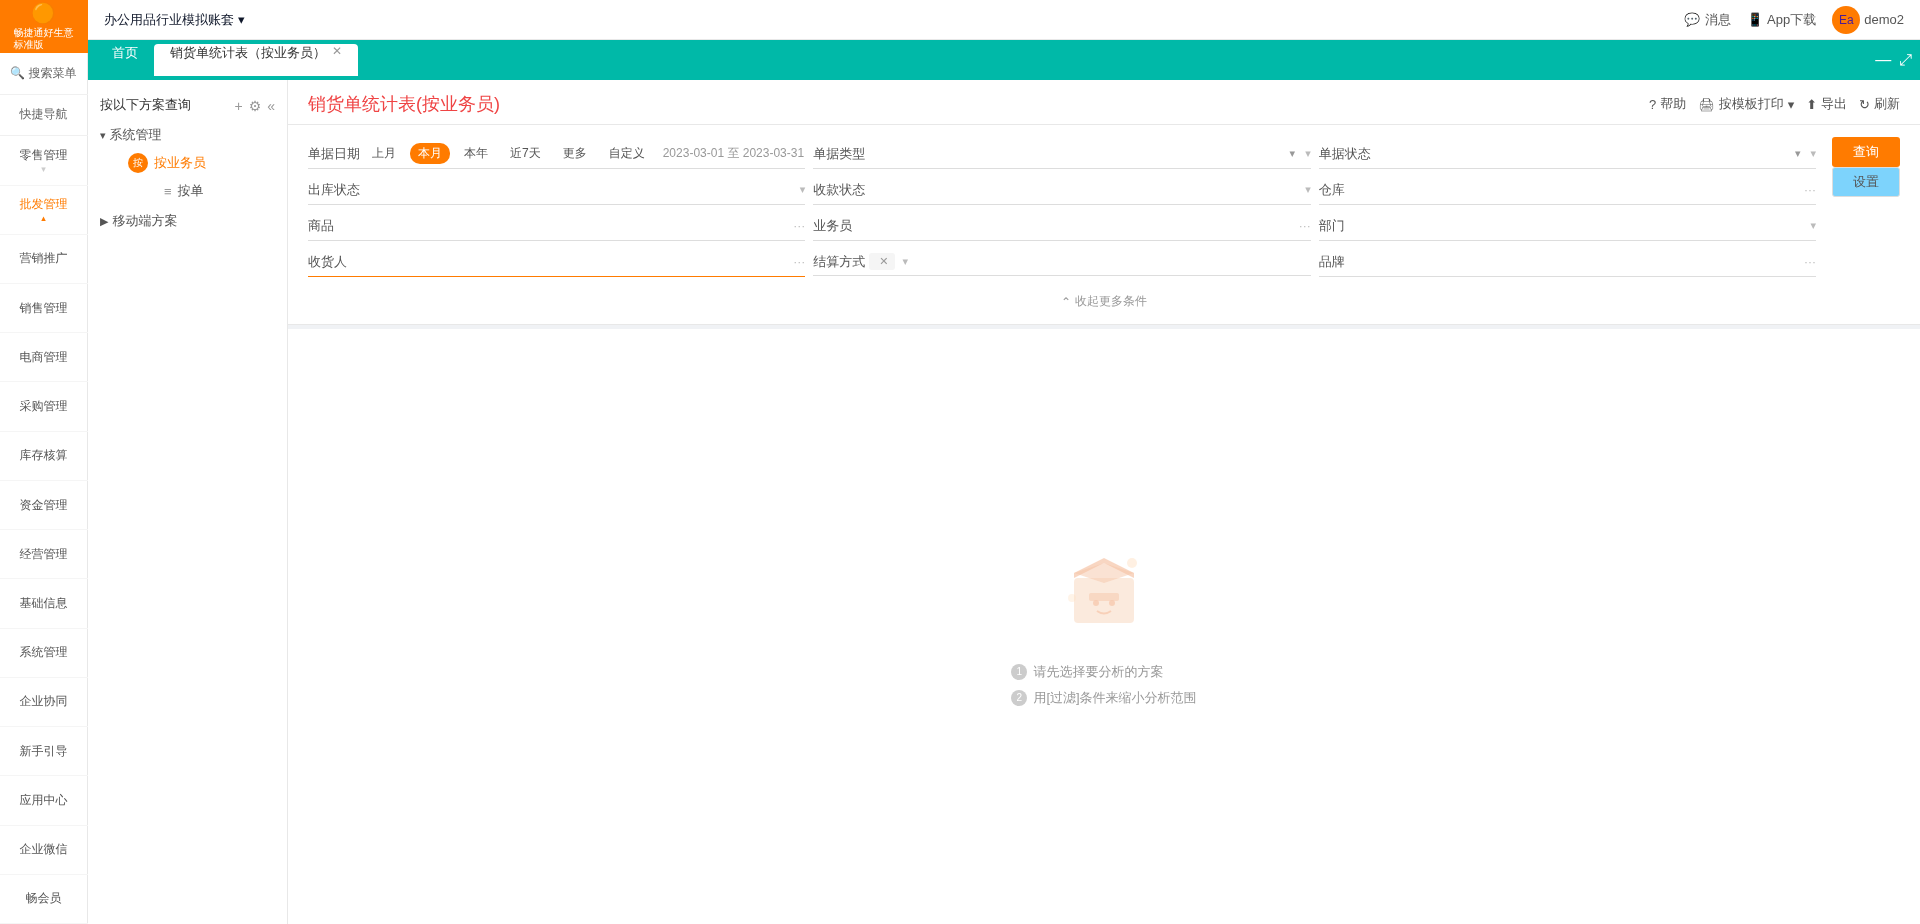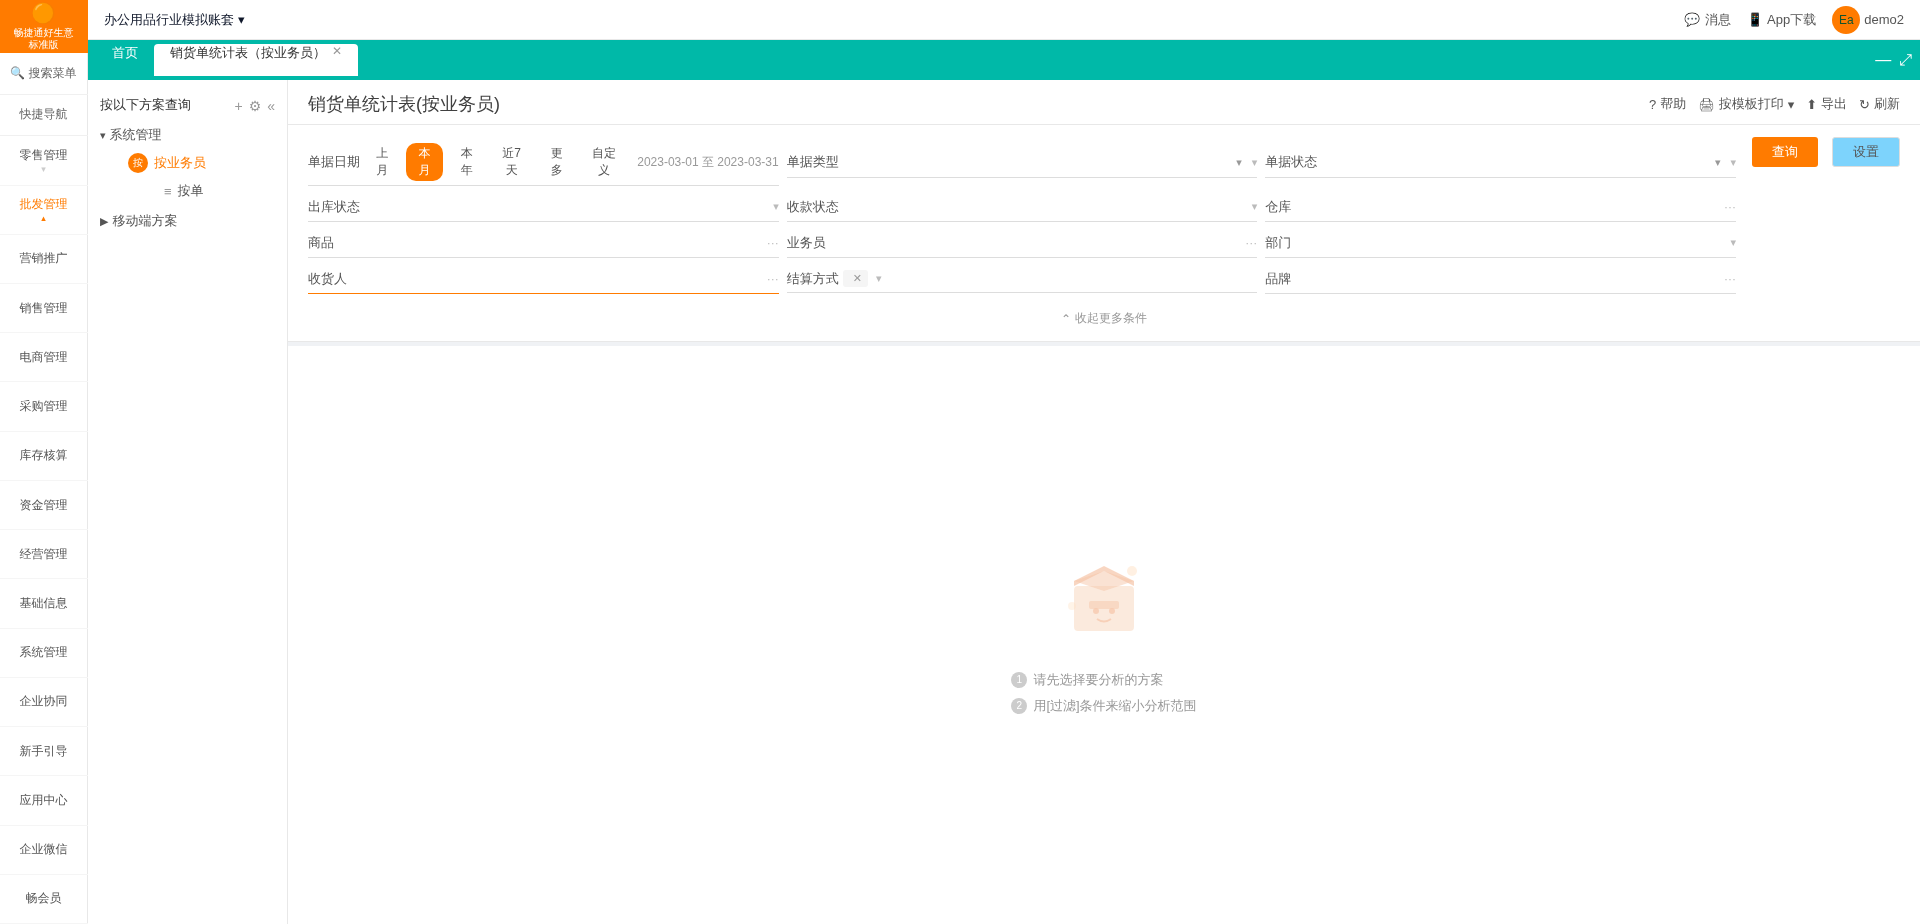--- a/index.html
+++ b/index.html
@@ -16,21 +16,21 @@
     .sidebar-item.active { color: #ff7b00; }
 
     
     .main { flex: 1; display: flex; flex-direction: column; overflow: hidden; }
 
     
     .topbar { height: 40px; background: #fff; border-bottom: 1px solid #e8e8e8; display: flex; align-items: center; padding: 0 16px; gap: 16px; }
     .topbar-title { color: #0f172a; font-size: 13px; display: flex; align-items: center; gap: 4px; }
     .topbar-right { margin-left: auto; display: flex; align-items: center; gap: 16px; color: #555; font-size: 13px; }
     .topbar-right-item { display: flex; align-items: center; gap: 4px; cursor: pointer; }
-    .avatar { width: 28px; height: 28px; border-radius: 50%; background: #ff7b00; display: flex; align-items: center; justify-content: center; color: #14532d; font-size: 12px; }
+    .avatar { width: 28px; height: 28px; border-radius: 50%; background: #ff7b00; display: flex; align-items: center; justify-content: center; color: #4c1d95; font-size: 12px; }
 
     
     .tabbar { height: 40px; background: #00b9a8; display: flex; align-items: center; padding: 0 8px; gap: 0; }
     .tab { height: 32px; padding: 0 16px; display: flex; align-items: flex-start; gap: 6px; border-radius: 4px 4px 0 0; font-size: 13px; color: #fff; cursor: pointer; }
     .tab.active { background: #fff; color: #333; border-radius: 4px 4px 0 0; }
     .tab-close { font-size: 12px; color: #999; cursor: pointer; }
     .tab.home { color: #fff; }
     .tabbar-controls { margin-left: auto; display: flex; gap: 8px; }
     .tabbar-control-btn { color: #fff; cursor: pointer; font-size: 16px; }
 
@@ -47,21 +47,21 @@
     .tree-child-item { padding: 5px 12px 5px 0; cursor: pointer; font-size: 13px; display: flex; align-items: center; gap: 6px; }
     .tree-child-item.active { color: #ff7b00; }
     .dot-icon { width: 20px; height: 20px; border-radius: 50%; background: #ff7b00; display: flex; align-items: center; justify-content: center; color: #fff; font-size: 10px; }
     .sub-item { padding: 4px 12px 4px 48px; font-size: 13px; color: #555; display: flex; align-items: center; gap: 6px; cursor: pointer; }
 
     
     .right-panel { flex: 1; display: flex; flex-direction: column; overflow: hidden; }
 
     
     .page-header { background: #fff; padding: 12px 20px 8px; border-bottom: 1px solid #e8e8e8; display: flex; align-items: center; justify-content: space-between; }
-    .page-title { font-size: 18px; color: #404040; font-weight: 500; }
+    .page-title { font-size: 18px; color: #ef4444; font-weight: 500; }
     .page-actions { display: flex; gap: 12px; align-items: center; }
     .page-action-btn { display: flex; align-items: center; gap: 4px; font-size: 13px; color: #555; cursor: pointer; }
 
     
     .filter-area { background: #fff; padding: 12px 20px; border-bottom: 1px solid #e8e8e8; }
     .filter-select-wrapper { flex: 1; position: relative; display: flex; align-items: center; min-width: 0; }
     .filter-select-wrapper::after { content: '▾'; position: absolute; right: 6px; color: #999; font-size: 11px; pointer-events: none; }
 
     
     .date-filter { display: flex; align-items: center; gap: 6px; }
@@ -71,21 +71,21 @@
 
     
     .filter-tag { display: flex; align-items: center; gap: 4px; background: #f5f5f5; border-radius: 3px; padding: 2px 6px; font-size: 12px; color: #555; }
     .filter-tag-close { cursor: pointer; color: #999; font-size: 11px; }
 
     
     .collapse-row { display: flex; justify-content: center; padding: 6px 0 2px; }
     .collapse-btn { color: #999; font-size: 12px; cursor: pointer; display: flex; align-items: center; gap: 4px; }
 
     
-    .query-btns { display: flex; gap: 14px; margin-left: 8px; }
+    .query-btns { display: flex; flex-direction: column; gap: 0; margin-left: 8px; }
     .btn-query { background: #ff7b00; color: #fff; border: none; padding: 6px 20px; border-radius: 3px; font-size: 13px; cursor: pointer; }
     .btn-set { background: #7dd3fc; color: #555; border: 1px solid #ddd; padding: 5px 20px; border-radius: 3px; font-size: 13px; cursor: pointer; }
 
     
     .empty-state { flex: 1; display: flex; flex-direction: column; align-items: center; justify-content: center; background: #fff; margin-top: 4px; }
     .empty-icon { width: 100px; height: 100px; margin-bottom: 16px; opacity: 0.6; }
     .empty-tips { color: #999; font-size: 13px; line-height: 2; }
     .empty-tip-item { display: flex; align-items: center; gap: 6px; }
     .tip-num { width: 16px; height: 16px; border-radius: 50%; background: #ccc; display: inline-flex; align-items: center; justify-content: center; font-size: 10px; color: #fff; }
     .filter-row-group { display: grid; grid-template-columns: 1fr 1fr 1fr; gap: 8px; margin-bottom: 10px; align-items: center; margin-top: 6px; }
@@ -97,21 +97,21 @@
     .field-group-select-icon { color: #bbb; font-size: 11px; }
 
     .orange-underline { border-bottom-color: #ff7b00 !important; }
   </style>
 </head>
 <body>
 
 <div class="sidebar">
   <div class="sidebar-logo">
     <div class="sidebar-logo-icon">🟠</div>
-    <div class="sidebar-logo-text" style="font-size:10px; text-align:center; line-height:1.2;">
+    <div class="sidebar-logo-text" style="font-size:10px; text-align:left; line-height:1.2;">
       <span>畅捷通好生意</span><br>
       <span>标准版</span>
     </div>
   </div>
   <div class="sidebar-search">
     <span>🔍</span>
     <span style="margin-left:3px;">搜索菜单</span>
   </div>
   <div class="sidebar-nav">
     <span>快捷导航</span>

